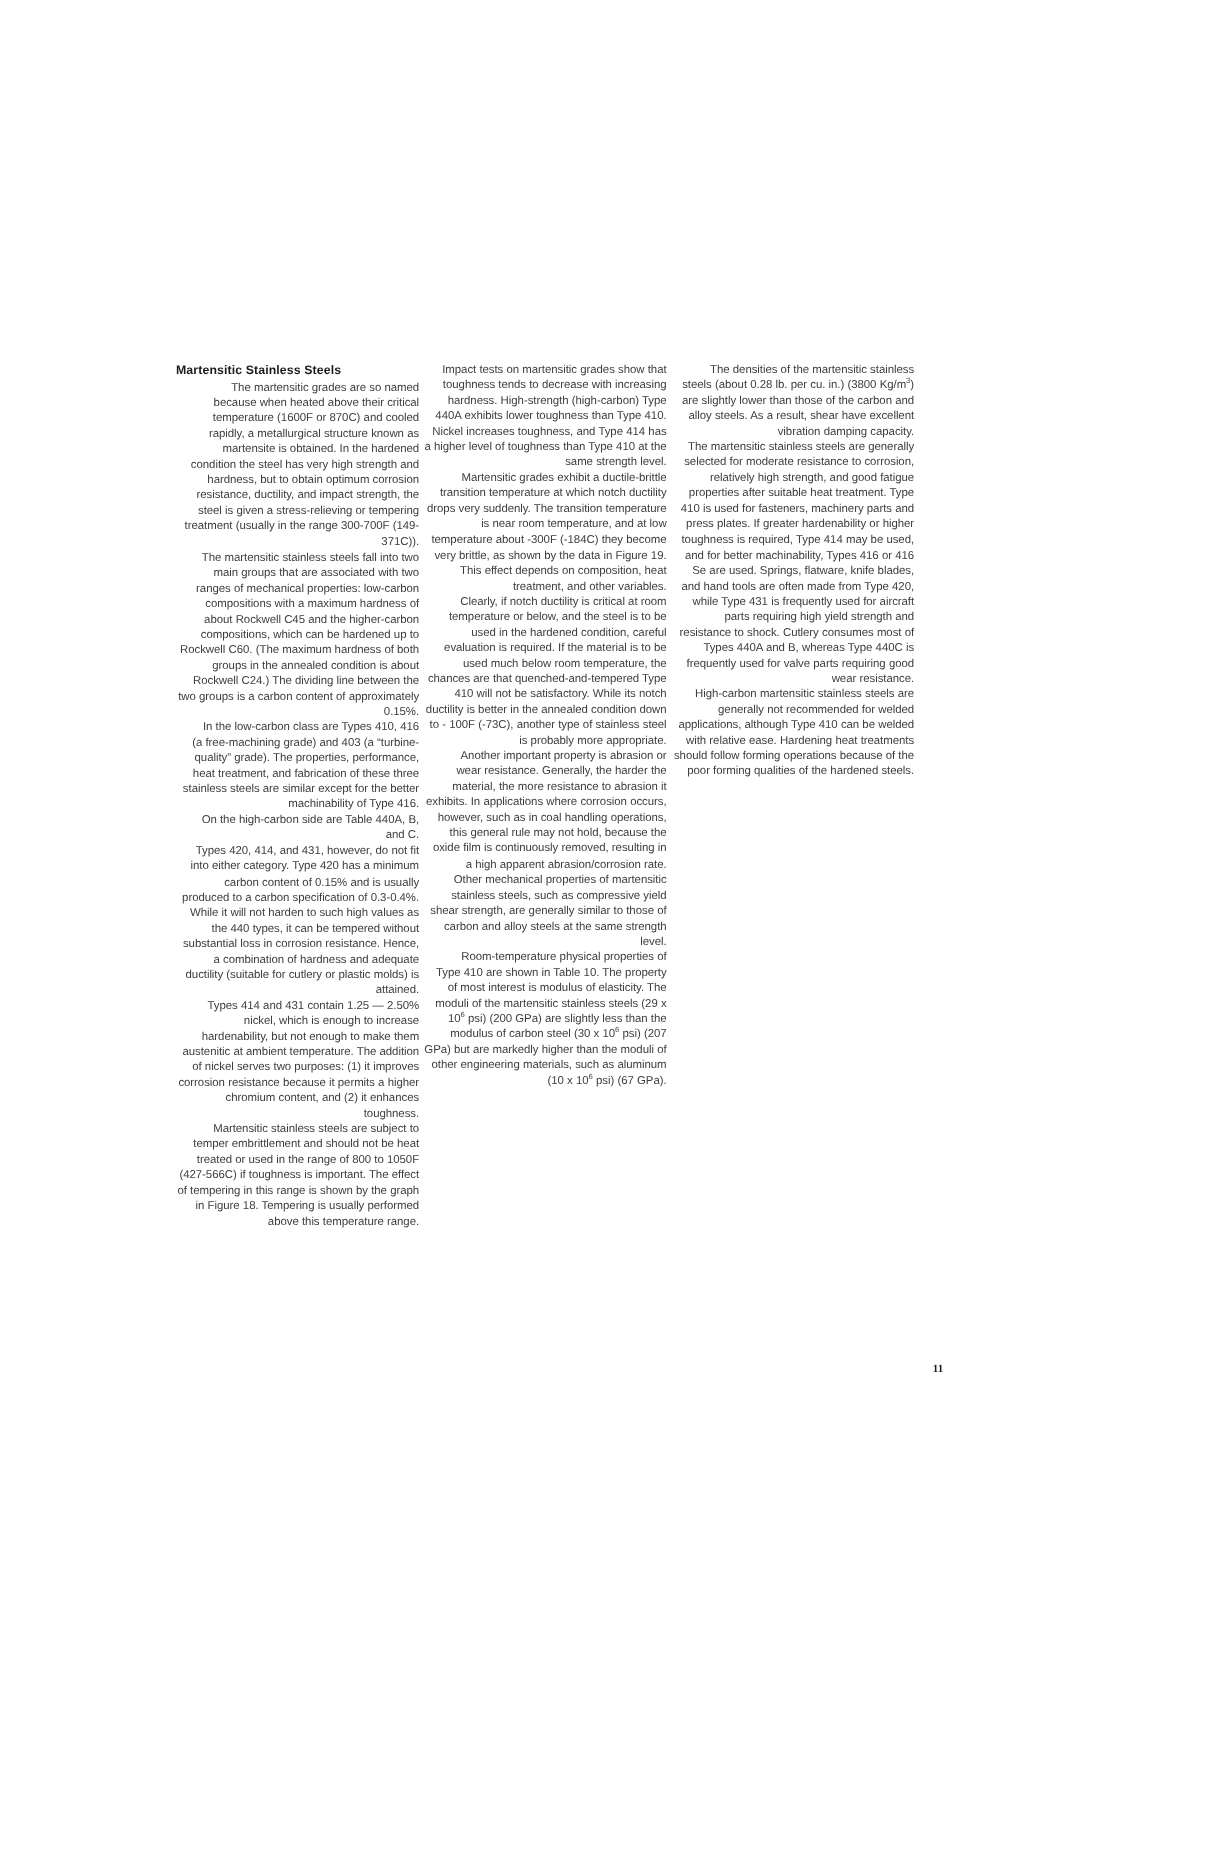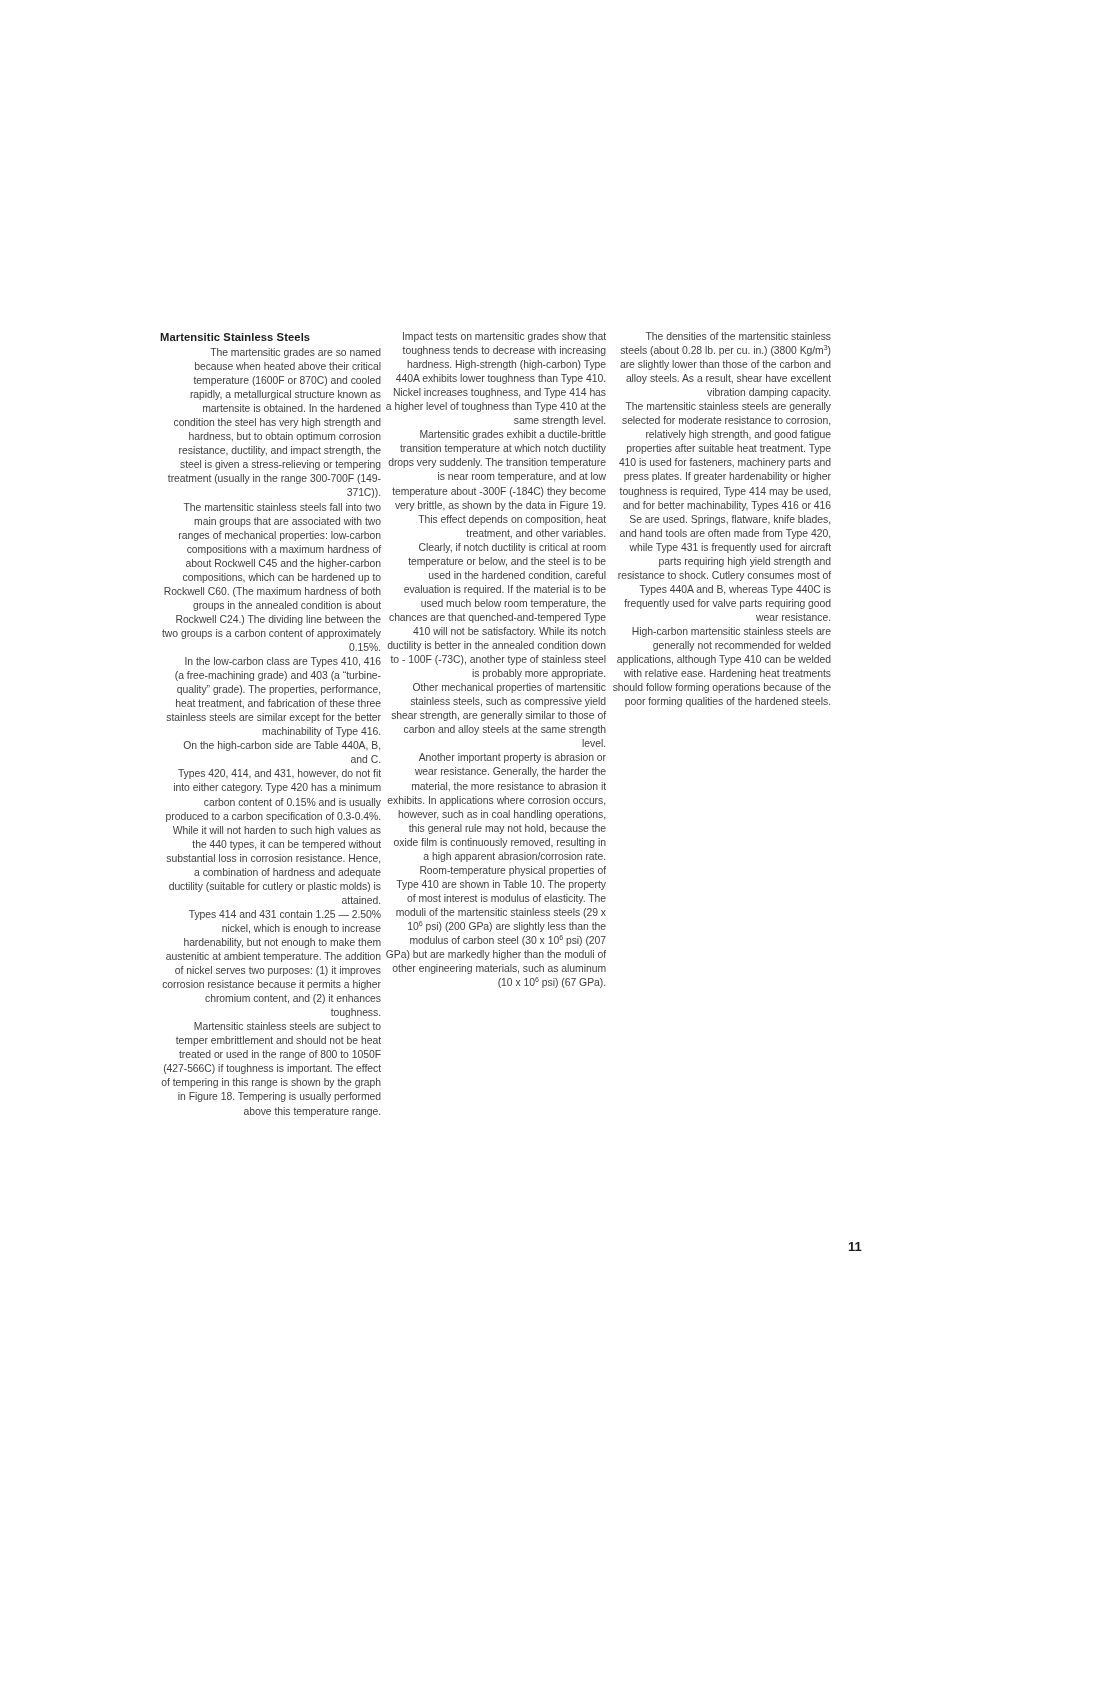--- a/index.html
+++ b/index.html
@@ -48,23 +48,24 @@
   }
   sup {
     font-size: 7px;
     vertical-align: super;
     line-height: 0;
   }
   .page-number {
     position: absolute;
     left: 848px;
     top: 1239px;
-    font-size: 13px;
+    font-size: 10px;
     font-weight: bold;
     color: #1c1c1c;
+    font-family: Liberation Serif, serif;
   }
 </style>
 </head>
 <body>
 
 <div class="page">
 
   <div class="content">
 
     <div class="col">
@@ -75,22 +76,22 @@
       <p class="para">On the high-carbon side are Table 440A, B, and C.</p>
       <p class="para">Types 420, 414, and 431, however, do not fit into either category. Type 420 has a minimum carbon content of 0.15% and is usually produced to a carbon specification of 0.3-0.4%. While it will not harden to such high values as the 440 types, it can be tempered without substantial loss in corrosion resistance. Hence, a combination of hardness and adequate ductility (suitable for cutlery or plastic molds) is attained.</p>
       <p class="para">Types 414 and 431 contain 1.25 — 2.50% nickel, which is enough to increase hardenability, but not enough to make them austenitic at ambient temperature. The addition of nickel serves two purposes: (1) it improves corrosion resistance because it permits a higher chromium content, and (2) it enhances toughness.</p>
       <p class="para">Martensitic stainless steels are subject to temper embrittlement and should not be heat treated or used in the range of 800 to 1050F (427-566C) if toughness is important. The effect of tempering in this range is shown by the graph in Figure 18. Tempering is usually performed above this temperature range.</p>
     </div>
 
     <div class="col">
       <p class="para">Impact tests on martensitic grades show that toughness tends to decrease with increasing hardness. High-strength (high-carbon) Type 440A exhibits lower toughness than Type 410. Nickel increases toughness, and Type 414 has a higher level of toughness than Type 410 at the same strength level.</p>
       <p class="para">Martensitic grades exhibit a ductile-brittle transition temperature at which notch ductility drops very suddenly. The transition temperature is near room temperature, and at low temperature about -300F (-184C) they become very brittle, as shown by the data in Figure 19. This effect depends on composition, heat treatment, and other variables.</p>
       <p class="para">Clearly, if notch ductility is critical at room temperature or below, and the steel is to be used in the hardened condition, careful evaluation is required. If the material is to be used much below room temperature, the chances are that quenched-and-tempered Type 410 will not be satisfactory. While its notch ductility is better in the annealed condition down to - 100F (-73C), another type of stainless steel is probably more appropriate.</p>
+      <p class="para">Another important property is abrasion or wear resistance. Generally, the harder the material, the more resistance to abrasion it exhibits. In applications where corrosion occurs, however, such as in coal handling operations, this general rule may not hold, because the oxide film is continuously removed, resulting in a high apparent abrasion/corrosion rate.</p>
       <p class="para">Other mechanical properties of martensitic stainless steels, such as compressive yield shear strength, are generally similar to those of carbon and alloy steels at the same strength level.</p>
-      <p class="para">Another important property is abrasion or wear resistance. Generally, the harder the material, the more resistance to abrasion it exhibits. In applications where corrosion occurs, however, such as in coal handling operations, this general rule may not hold, because the oxide film is continuously removed, resulting in a high apparent abrasion/corrosion rate.</p>
       <p class="para"><span>Room-temperature physical properties of Type 410 are shown in Table 10. The property of most interest is modulus of elasticity. The moduli of the martensitic stainless steels (29 x 10</span><sup>6</sup><span> psi) (200 GPa) are slightly less than the modulus of carbon steel (30 x 10</span><sup>6</sup><span> psi) (207 GPa) but are markedly higher than the moduli of other engineering materials, such as aluminum (10 x 10</span><sup>6</sup><span> psi) (67 GPa).</span></p>
     </div>
 
     <div class="col">
       <p class="para"><span>The densities of the martensitic stainless steels (about 0.28 lb. per cu. in.) (3800 Kg/m</span><sup>3</sup><span>) are slightly lower than those of the carbon and alloy steels. As a result, shear have excellent vibration damping capacity.</span></p>
       <p class="para">The martensitic stainless steels are generally selected for moderate resistance to corrosion, relatively high strength, and good fatigue properties after suitable heat treatment. Type 410 is used for fasteners, machinery parts and press plates. If greater hardenability or higher toughness is required, Type 414 may be used, and for better machinability, Types 416 or 416 Se are used. Springs, flatware, knife blades, and hand tools are often made from Type 420, while Type 431 is frequently used for aircraft parts requiring high yield strength and resistance to shock. Cutlery consumes most of Types 440A and B, whereas Type 440C is frequently used for valve parts requiring good wear resistance.</p>
       <p class="para">High-carbon martensitic stainless steels are generally not recommended for welded applications, although Type 410 can be welded with relative ease. Hardening heat treatments should follow forming operations because of the poor forming qualities of the hardened steels.</p>
     </div>
 
   </div>

